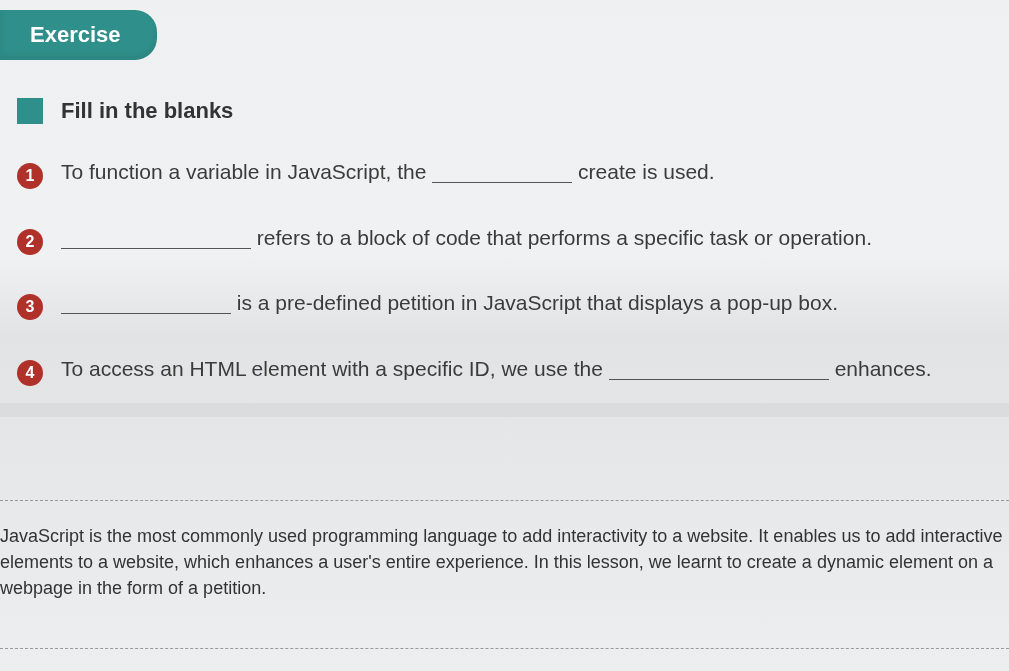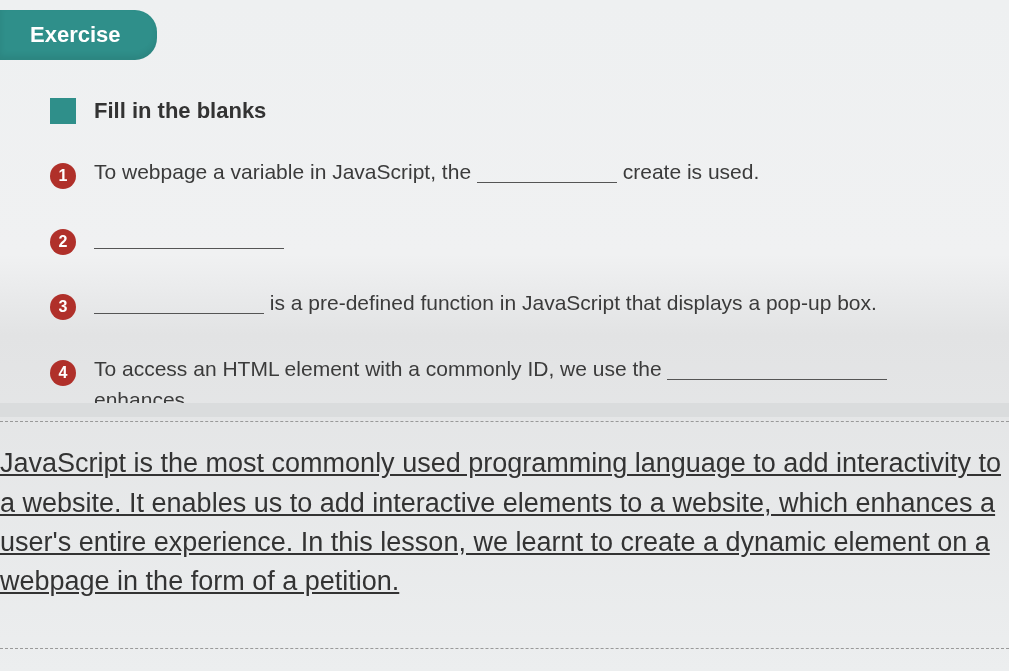--- a/index.html
+++ b/index.html
@@ -23,21 +23,21 @@
     color: #fff;
     font-size: 22px;
     font-weight: 600;
     padding: 12px 36px 12px 30px;
     border-top-right-radius: 22px;
     border-bottom-right-radius: 22px;
     margin-left: 0;
     box-shadow: inset 0 -4px 6px rgba(0,0,0,0.08);
   }
   .content {
-    padding: 38px 30px 0 60px;
+    padding: 38px 30px 0 27px;
     color: #444;
   }
   .heading-row {
     display: flex;
     align-items: center;
     gap: 18px;
     margin-bottom: 32px;
     margin-left: -10px;
   }
   .square-bullet {
@@ -100,24 +100,23 @@
   .footer-para {
     position: absolute;
     bottom: 70px;
     left: 0;
     right: 0;
     padding: 0 6px 0 0;
     border-top: 1px dashed #999;
     padding-top: 22px;
   }
   .footer-text {
-    font-size: 27px;
+    font-size: 18px;
     color: #333;
     line-height: 1.45;
-    text-decoration: underline;
   }
   .footer-divider-bottom {
     position: absolute;
     bottom: 22px;
     left: 0;
     right: 0;
     border-top: 1px dashed #9a9a9a;
   }
 </style>
 </head>
@@ -132,42 +131,42 @@
   <div class="content">
 
     <div class="heading-row">
       <div class="square-bullet"></div>
       <div class="heading-text">Fill in the blanks</div>
     </div>
 
     <div class="q-row">
       <span class="num-badge">1</span>
       <span class="q-text">
-        <span>To webpage a variable in JavaScript, the </span><span class="blank w1"></span><span> create is used.</span>
+        <span>To function a variable in JavaScript, the </span><span class="blank w1"></span><span> create is used.</span>
       </span>
     </div>
 
     <div class="q-row">
       <span class="num-badge">2</span>
       <span class="q-text">
-        <span class="blank w2"></span>
+        <span class="blank w2"></span><span> refers to a block of code that performs a specific task or operation.</span>
       </span>
     </div>
 
     <div class="q-row">
       <span class="num-badge">3</span>
       <span class="q-text">
-        <span class="blank w3"></span><span> is a pre-defined function in JavaScript that displays a pop-up box.</span>
+        <span class="blank w3"></span><span> is a pre-defined petition in JavaScript that displays a pop-up box.</span>
       </span>
     </div>
 
     <div class="q-row">
       <span class="num-badge">4</span>
       <span class="q-text">
-        <span>To access an HTML element with a commonly ID, we use the </span><span class="blank w4"></span><span> enhances.</span>
+        <span>To access an HTML element with a specific ID, we use the </span><span class="blank w4"></span><span> enhances.</span>
       </span>
     </div>
 
   </div>
 
   <div class="divider-band"></div>
 
   <div class="footer-para">
     <div class="footer-text">JavaScript is the most commonly used programming language to add interactivity to a website. It enables us to add interactive elements to a website, which enhances a user's entire experience. In this lesson, we learnt to create a dynamic element on a webpage in the form of a petition.</div>
   </div>

